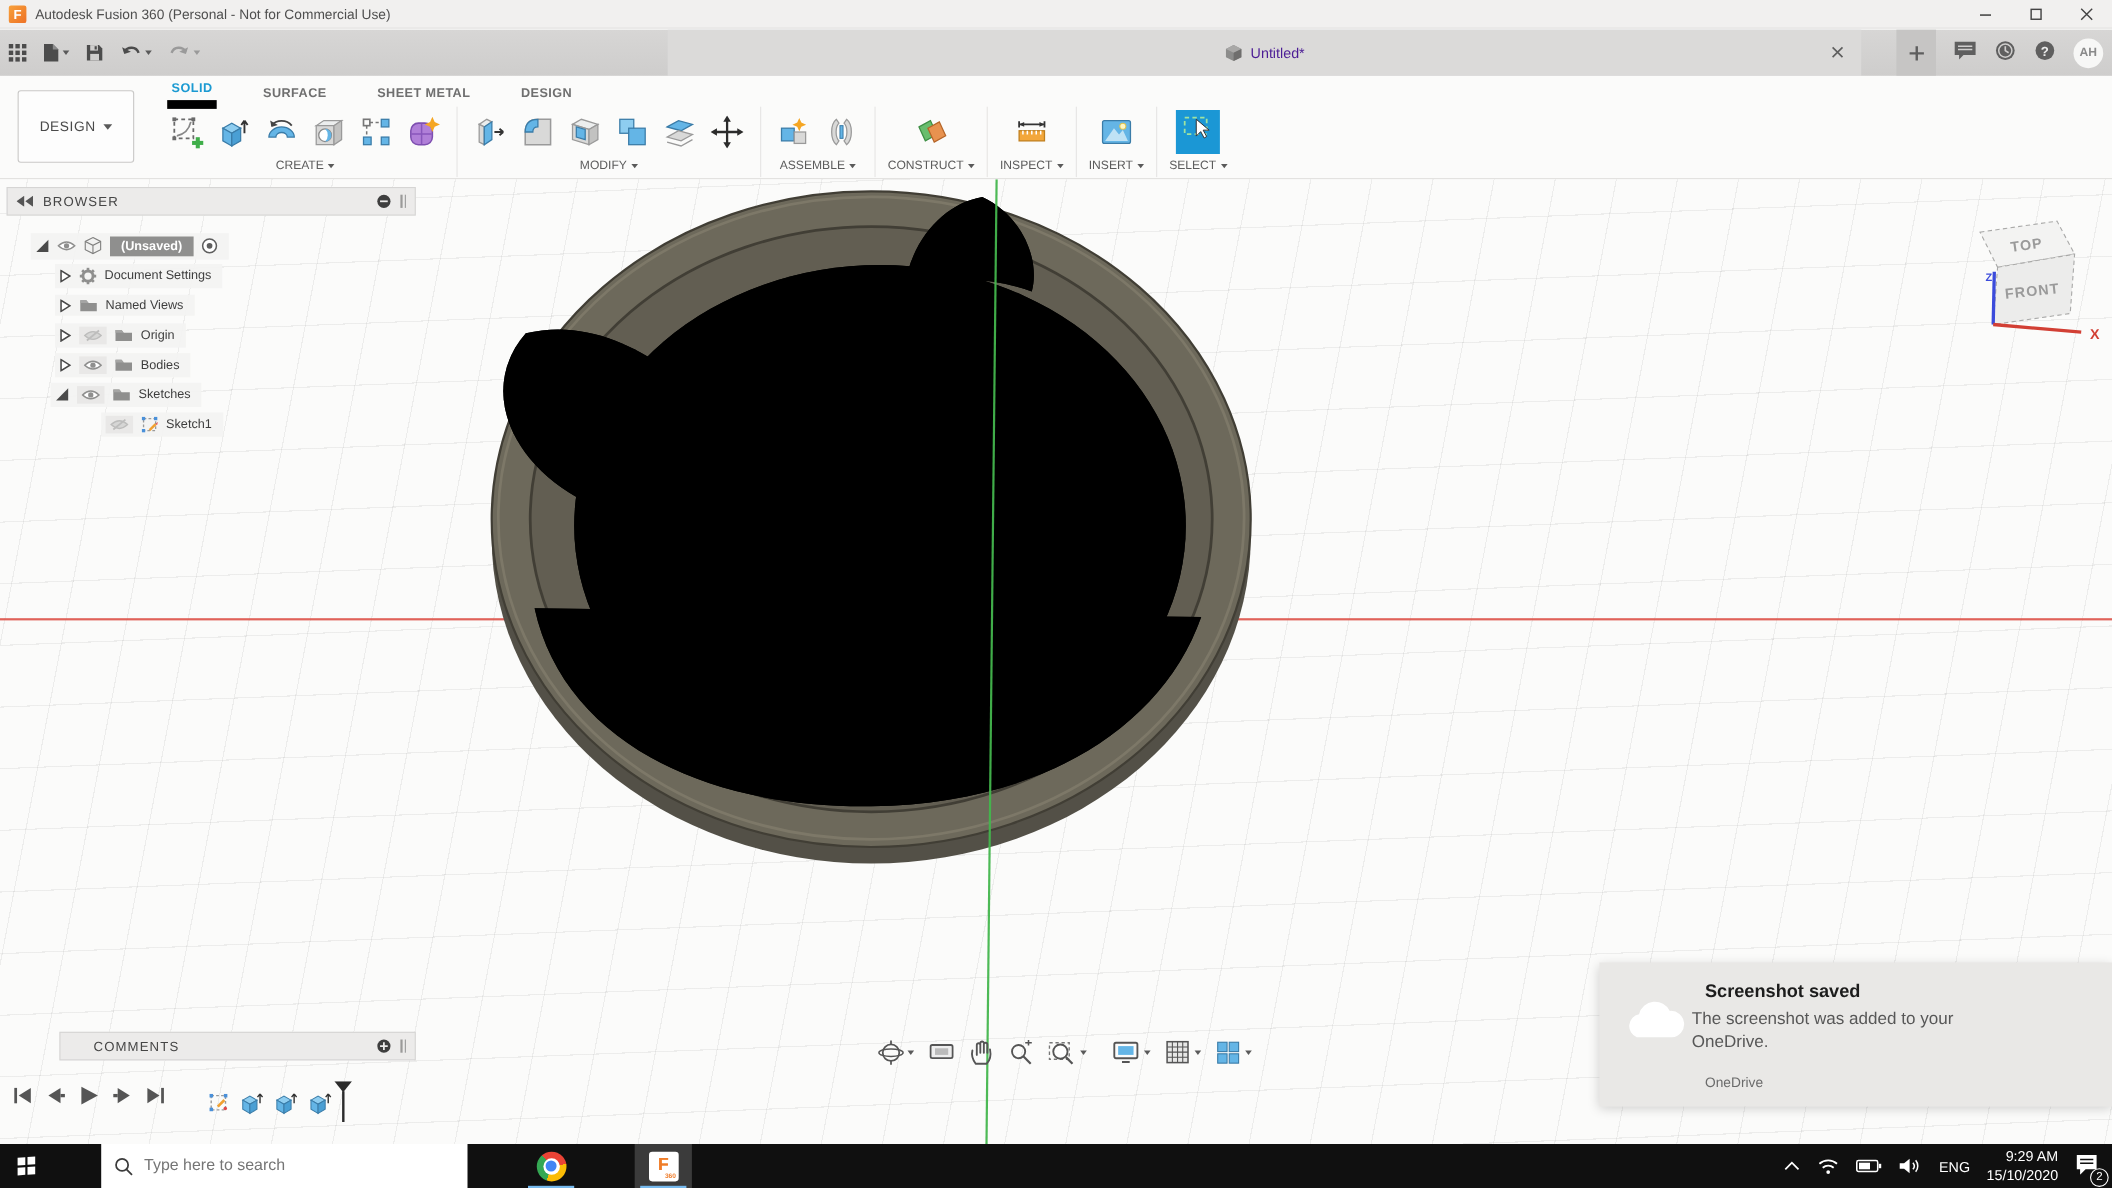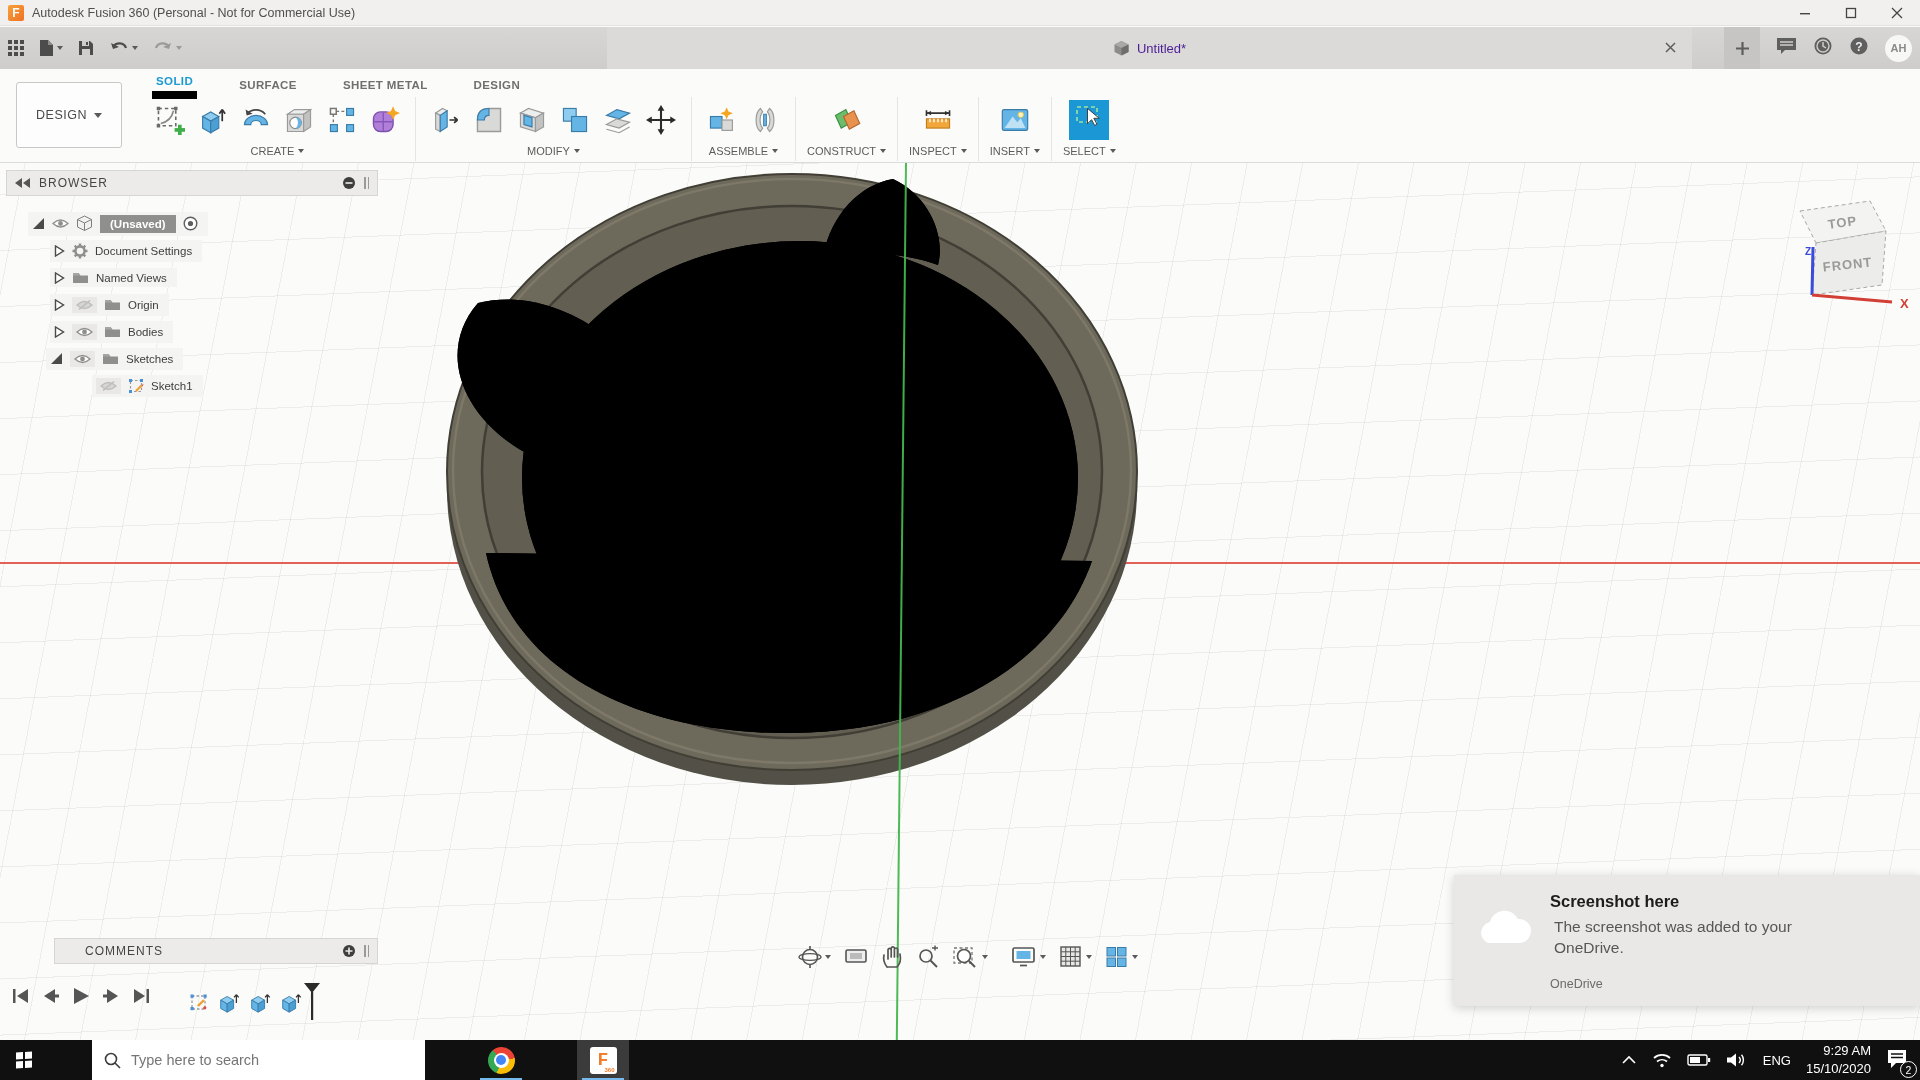--- a/index.html
+++ b/index.html
@@ -72,21 +72,21 @@
   #navbar { position:absolute; left:798px; top:782px; display:flex; align-items:center; gap:13px; }
   .navbtn { display:flex; align-items:center; gap:3px; }
   #comments-bar { position:absolute; left:6px; top:775px; width:372px;padding-left:48px; }
   #timeline { position:absolute; left:10px; top:820px; display:flex; align-items:flex-start; gap:8px; }
   .tlbtn { width:22px; height:26px; display:flex; align-items:center; justify-content:center; }
   #tl-items { display:flex; align-items:center; gap:7px; margin-left:28px; }
 
   
   #notification { position:absolute; right:0; top:712px; width:466px; height:131px; background:#e9e8e6; box-shadow:0 2px 10px rgba(0,0,0,.18); }
   #notif-title { position:absolute; left:96px; top:17px; font-size:16.5px; font-weight:bold; color:#1c1c1c; }
-  #notif-body { position:absolute; left:100px; top:41px; width:300px; font-size:15.5px; color:#575757; line-height:1.38; }
+  #notif-body { position:absolute; left:84px; top:41px; width:300px; font-size:15.5px; color:#575757; line-height:1.38; }
   #notif-src { position:absolute; left:96px; top:102px; font-size:12.5px; color:#6b6b6b; }
 
   
   #taskbar { position:absolute; bottom:0; left:0; width:100%; height:40px; background:#101010; display:flex; align-items:center; color:#fff;gap:44px; }
   #start-btn { width:48px; height:40px; display:flex; align-items:center; justify-content:center; }
   .winlogo { display:grid; grid-template-columns:7px 7px; grid-gap:1.5px; transform:skewY(-4deg); }
   .winlogo i { width:7px; height:7px; background:#fff; }
   #search-box { width:333px; height:40px; background:#fff; display:flex; align-items:center; gap:10px; padding:0 12px; }
   #search-box input { border:none; outline:none; font-size:14.5px; color:#3c3c3c; width:250px; background:transparent; font-family:"Liberation Sans",sans-serif; }
   .task-app { width:52px; height:40px; display:flex; align-items:center; justify-content:center; position:relative; margin-left:6px; }
@@ -752,21 +752,21 @@
             <polygon points="2,0 18,0 10,10" fill="#2b2b2b"></polygon>
             <rect x="9" y="9" width="2.2" height="28" fill="#2b2b2b"></rect>
           </svg></span>
     </div>
   </div>
 
   <div id="notification">
     <svg width="62" height="42" style="position:absolute;left:20px;top:28px">
       <path d="M14,40 a11,11 0 0 1 2,-21 a15,15 0 0 1 28,-3 a10.5,10.5 0 0 1 2,24 z" fill="#ffffff"></path>
     </svg>
-    <div id="notif-title">Screenshot here</div>
+    <div id="notif-title">Screenshot saved</div>
     <div id="notif-body">The screenshot was added to your OneDrive.</div>
     <div id="notif-src">OneDrive</div>
   </div>
 </div>
 
 <div id="taskbar">
   <div id="start-btn">
     <span class="winlogo">
         <i></i>
         <i></i>

